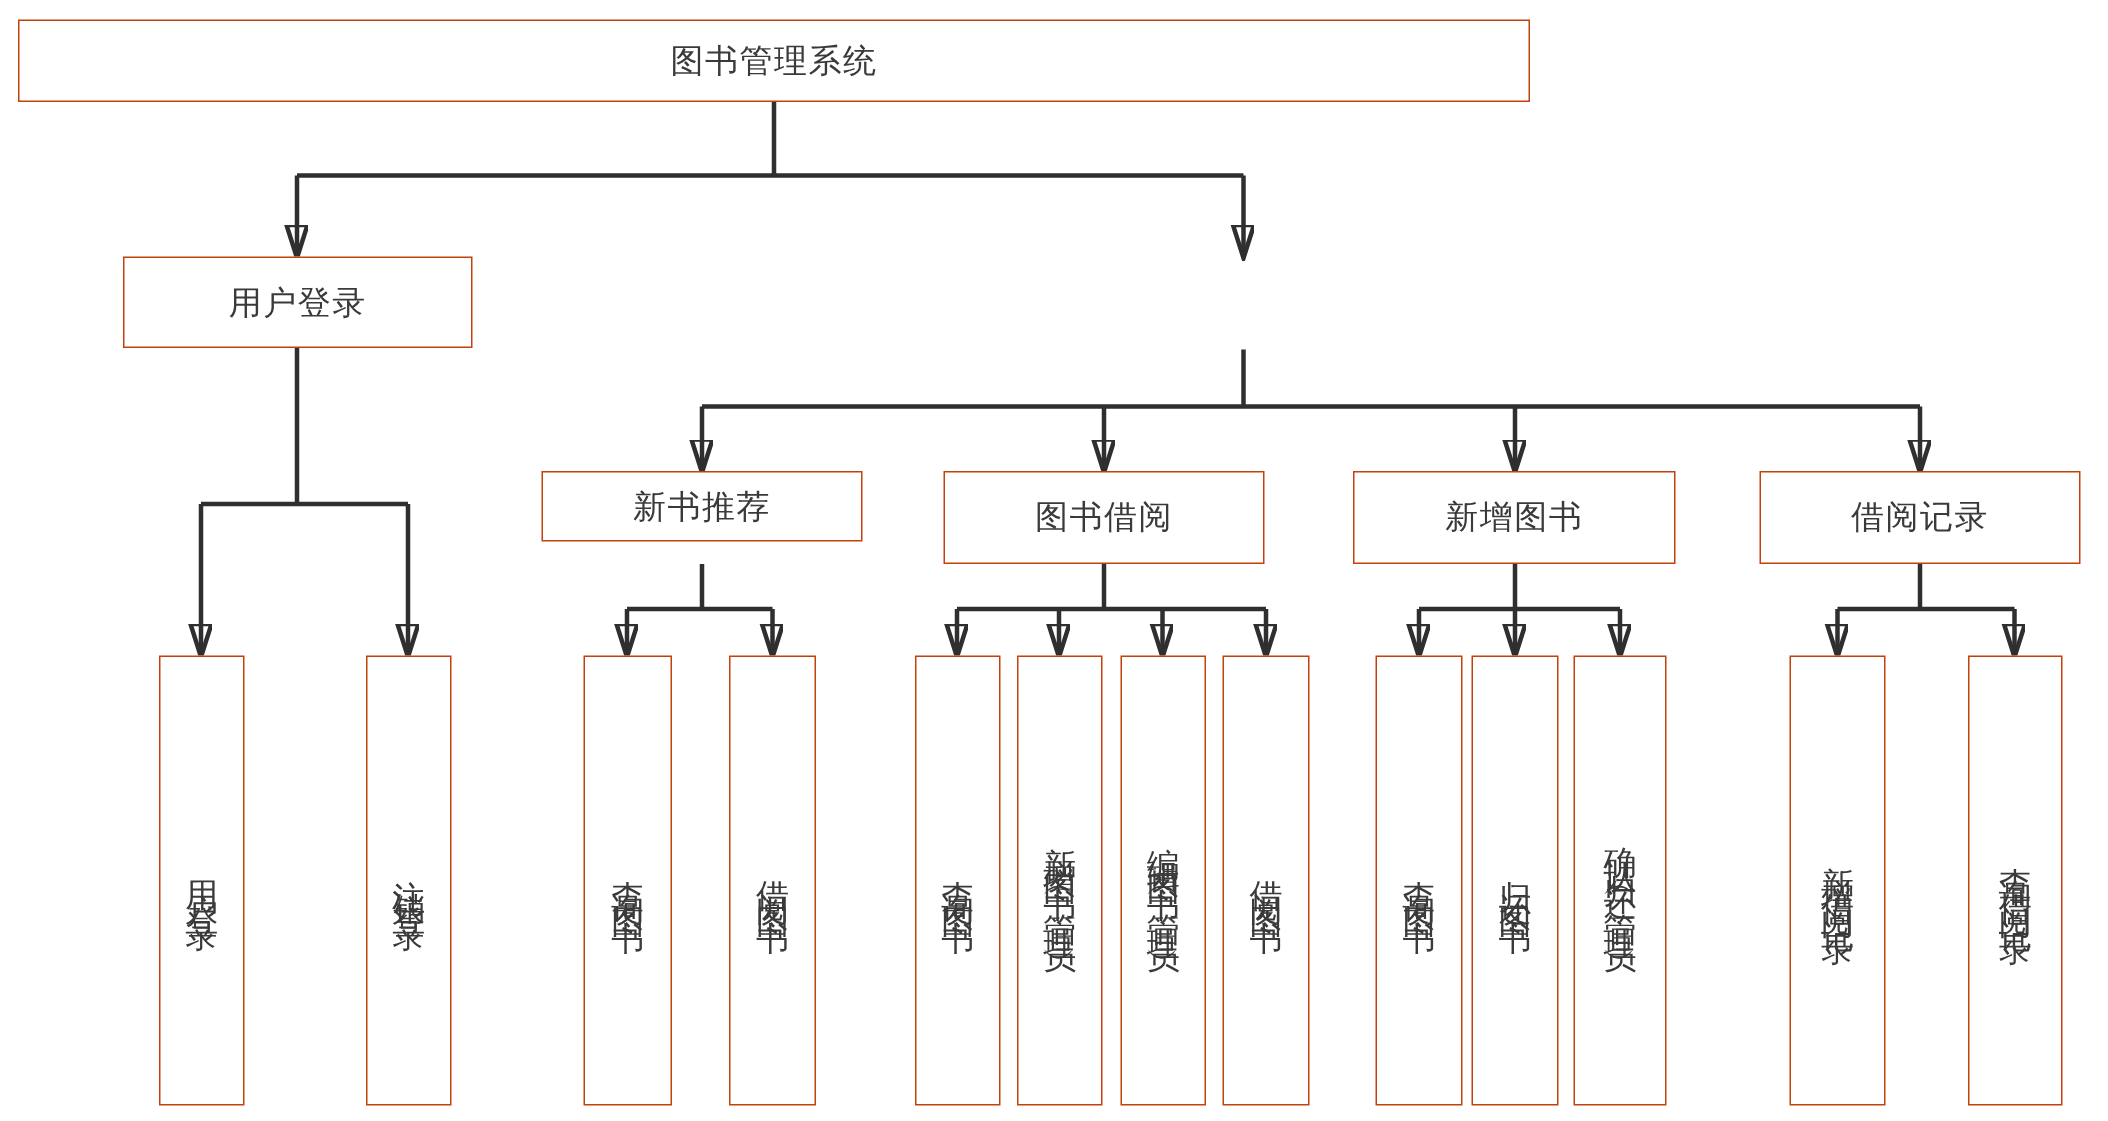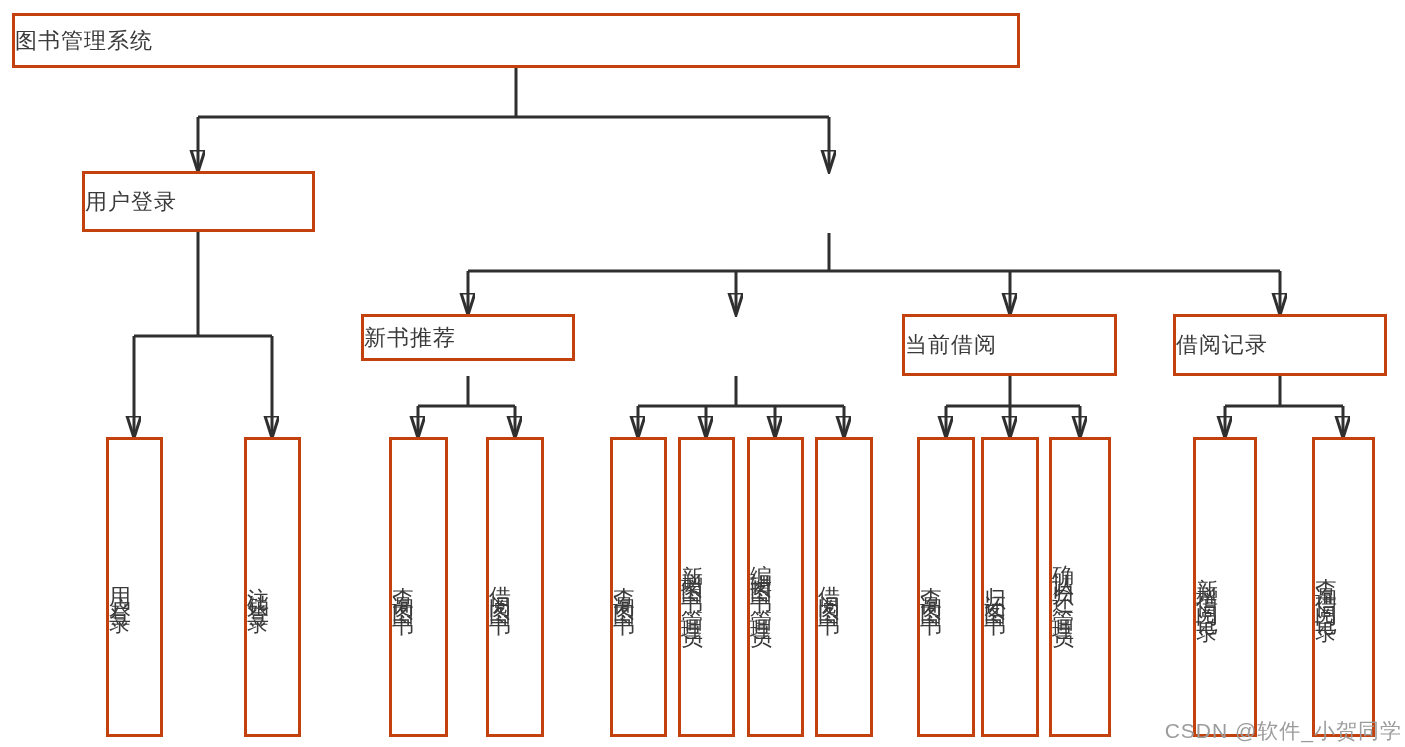--- a/index.html
+++ b/index.html
@@ -9,22 +9,22 @@
     position:relative;
     width:1405px; height:747px;
     background:#ffffff;
     overflow:hidden;
   }
   .wires { position:absolute; left:0; top:0; width:1405px; height:747px; }
   .wires path { stroke:#2f2f2f; stroke-width:3; fill:none; }
   .node {
     position:absolute;
     background:#ffffff;
-    border:3px solid #c2410c;
-    display:flex; align-items:center; justify-content:flex-start;
+    border:1px solid #c2410c;
+    display:flex; align-items:center; justify-content:center;
   }
   .node .lbl {
     font-size:22px;
     color:#3a3a3a;
     letter-spacing:1px;
     white-space:nowrap;
   }
   .node.vert .lbl {
     writing-mode:vertical-rl;
     text-orientation:mixed;
@@ -91,22 +91,25 @@
     <span class="lbl">图书管理系统</span>
   </div>
 
   <div class="node" style="left:82px;top:171px;width:233px;height:61px">
     <span class="lbl">用户登录</span>
   </div>
 
   <div class="node" style="left:361px;top:314px;width:214px;height:47px">
     <span class="lbl">新书推荐</span>
   </div>
+  <div class="node" style="left:629px;top:314px;width:214px;height:62px">
+    <span class="lbl">图书借阅</span>
+  </div>
   <div class="node" style="left:902px;top:314px;width:215px;height:62px">
-    <span class="lbl">当前借阅</span>
+    <span class="lbl">新增图书</span>
   </div>
   <div class="node" style="left:1173px;top:314px;width:214px;height:62px">
     <span class="lbl">借阅记录</span>
   </div>
 
   <div class="node vert" style="left:106px;top:437px;width:57px;height:300px">
     <span class="lbl">用户登录</span>
   </div>
   <div class="node vert" style="left:244px;top:437px;width:57px;height:300px">
     <span class="lbl">注销登录</span>
@@ -142,15 +145,14 @@
     <span class="lbl">确认归还（管理员）</span>
   </div>
 
   <div class="node vert" style="left:1193px;top:437px;width:64px;height:300px">
     <span class="lbl">新增借阅记录</span>
   </div>
   <div class="node vert" style="left:1312px;top:437px;width:63px;height:300px">
     <span class="lbl">查询借阅记录</span>
   </div>
 
-  <div class="watermark">CSDN @软件_小贺同学</div>
 
 </div>
 
 </body></html>

